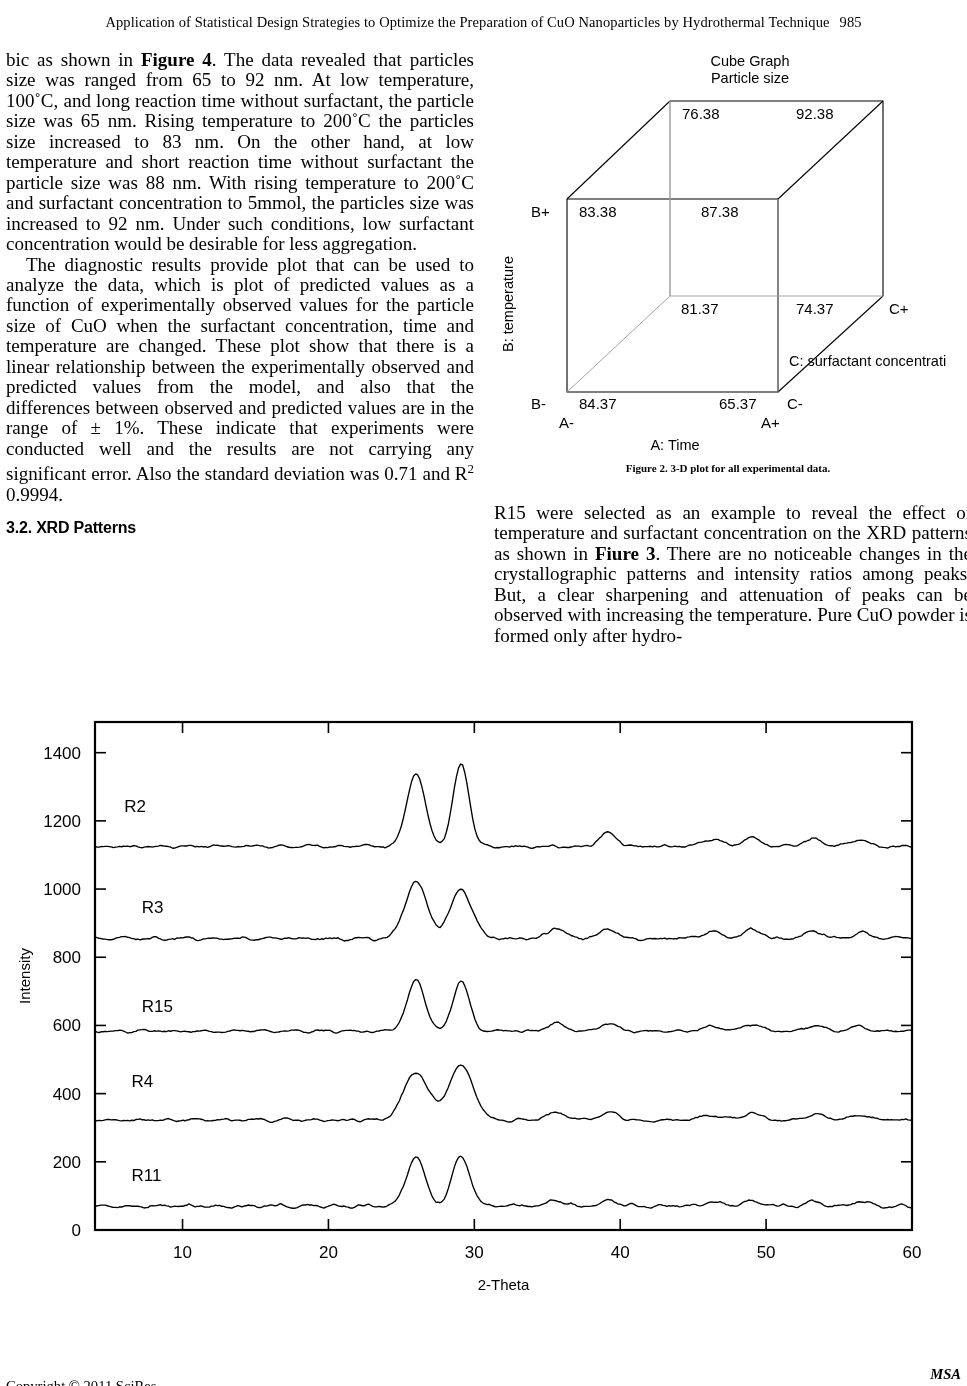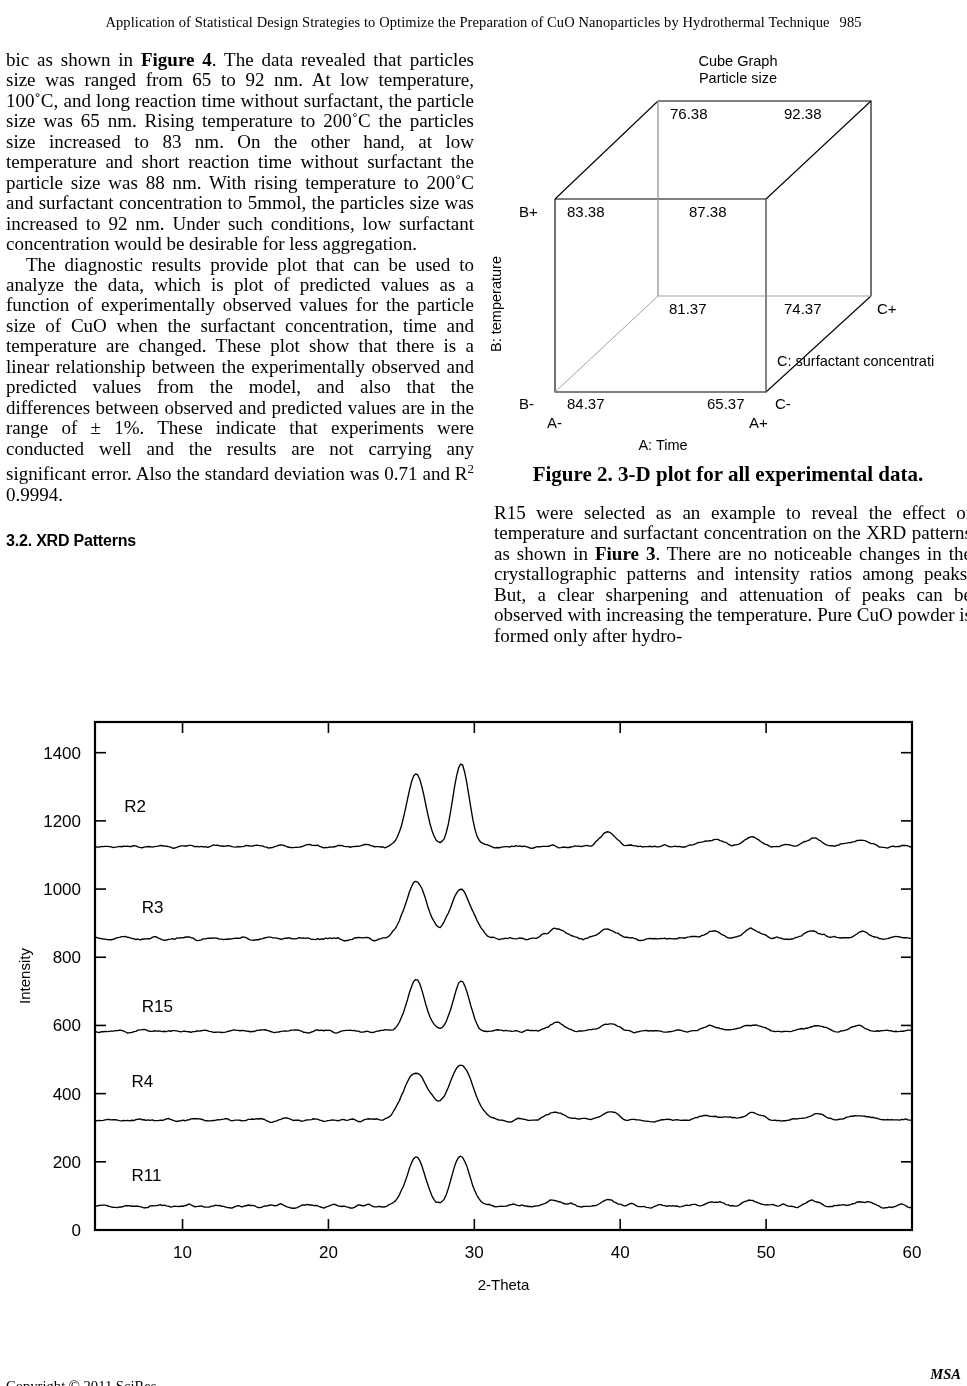--- a/index.html
+++ b/index.html
@@ -37,35 +37,35 @@
     font-size: 19px;
     line-height: 20.45px;
     text-align: justify;
     text-justify: inter-word;
     font-family: "Liberation Serif", serif;
   }
   p.indent { text-indent: 20px; }
   h3.sec {
     font-size: 16px;
     font-weight: bold;
-    margin: 27px 0 9px 0;
+    margin: 14px 0 9px 0;
     font-family: "Liberation Sans", sans-serif;
     letter-spacing: -0.2px;
   }
   sup { font-size: 0.68em; vertical-align: super; }
 
   
   .fig2-wrap {
-    position: absolute; left: 477px; top: 44px; width: 478px; height: 440px;
+    position: absolute; left: 489px; top: 44px; width: 478px; height: 440px;
   }
   .fig2-svg { display: block; }
   .fig-caption {
     font-family: "Liberation Serif", serif;
     font-weight: bold;
-    font-size: 21px;
+    font-size: 11px;
     text-align: center;
   }
   #fig2-caption {
     position: absolute; left: 489px; top: 462px; width: 478px;
   }
 
   
   .fig3-wrap {
     position: absolute; left: 0px; top: 690px; width: 967px; height: 620px;
   }

